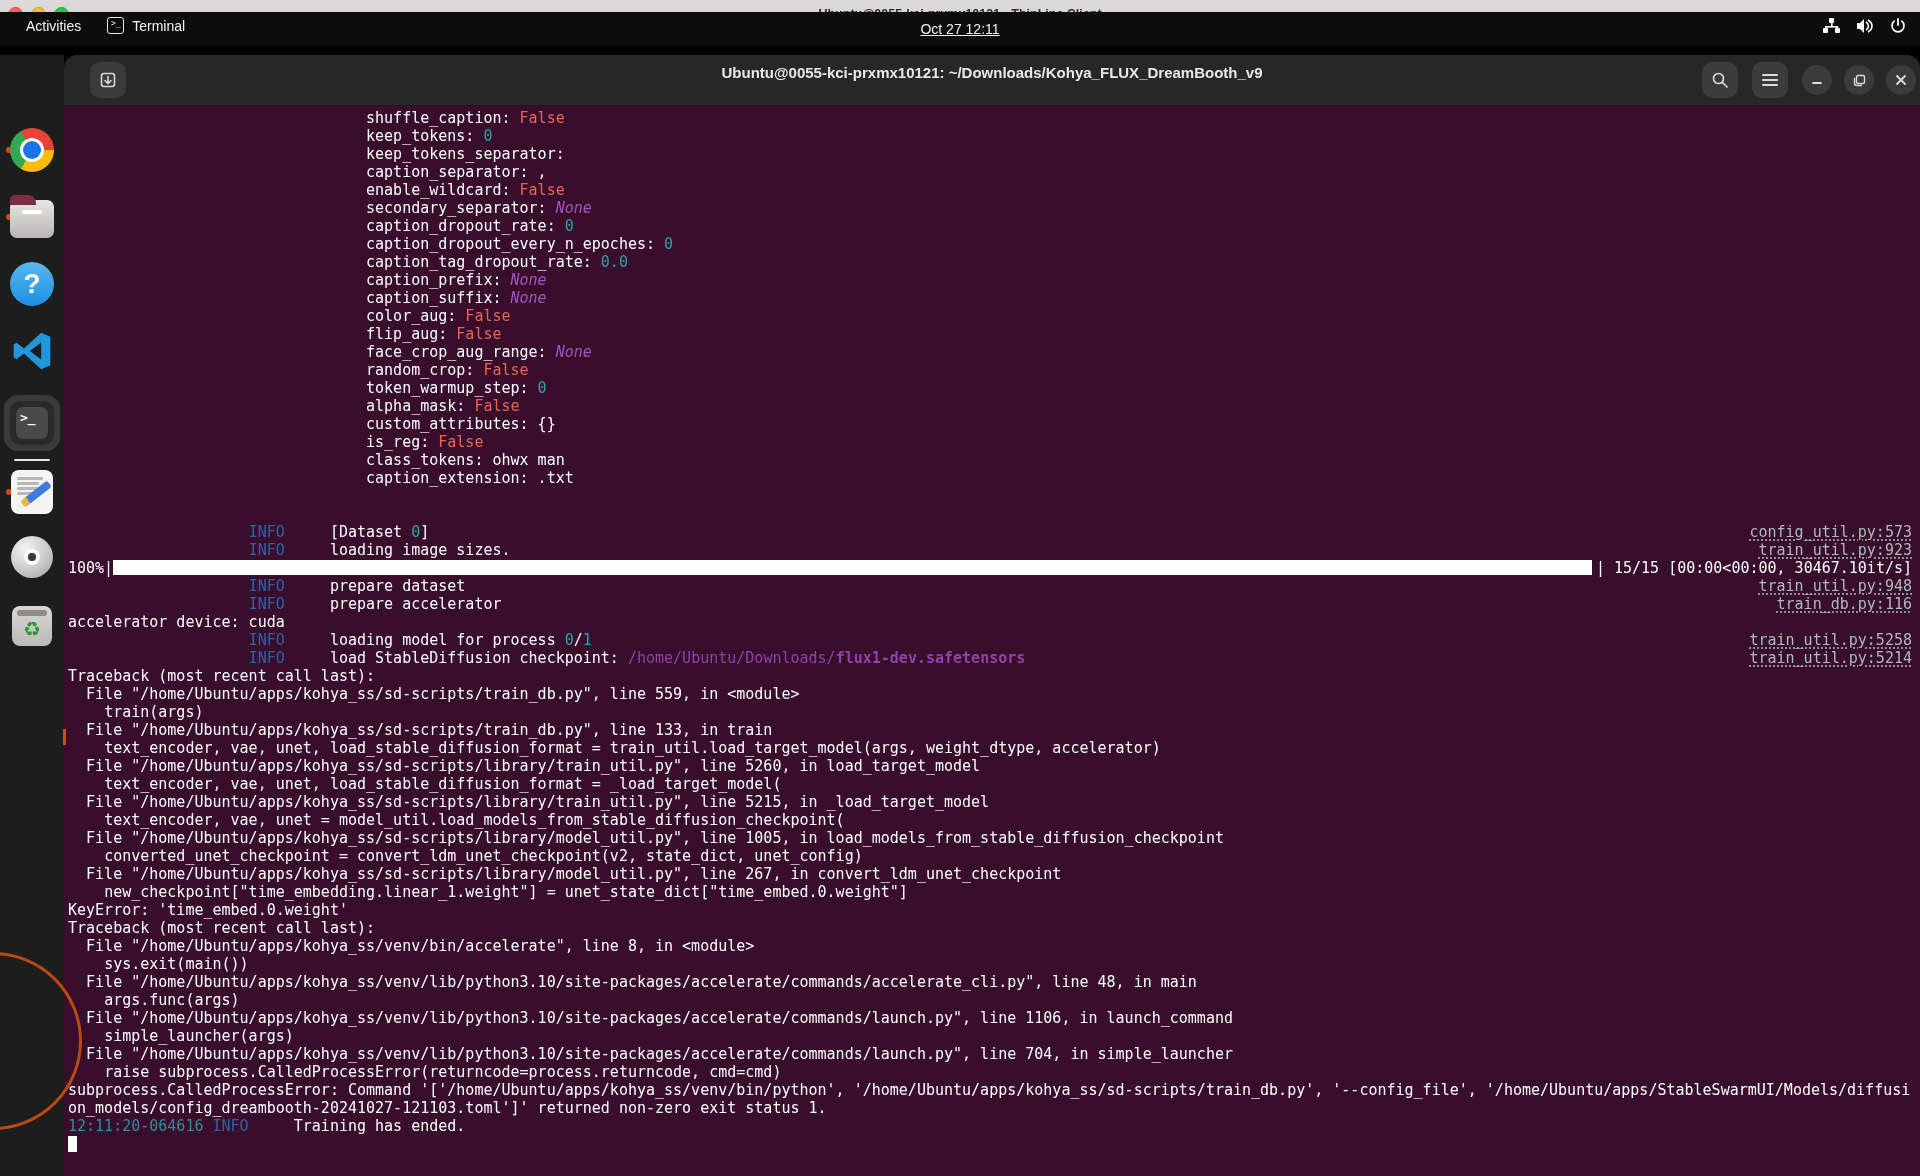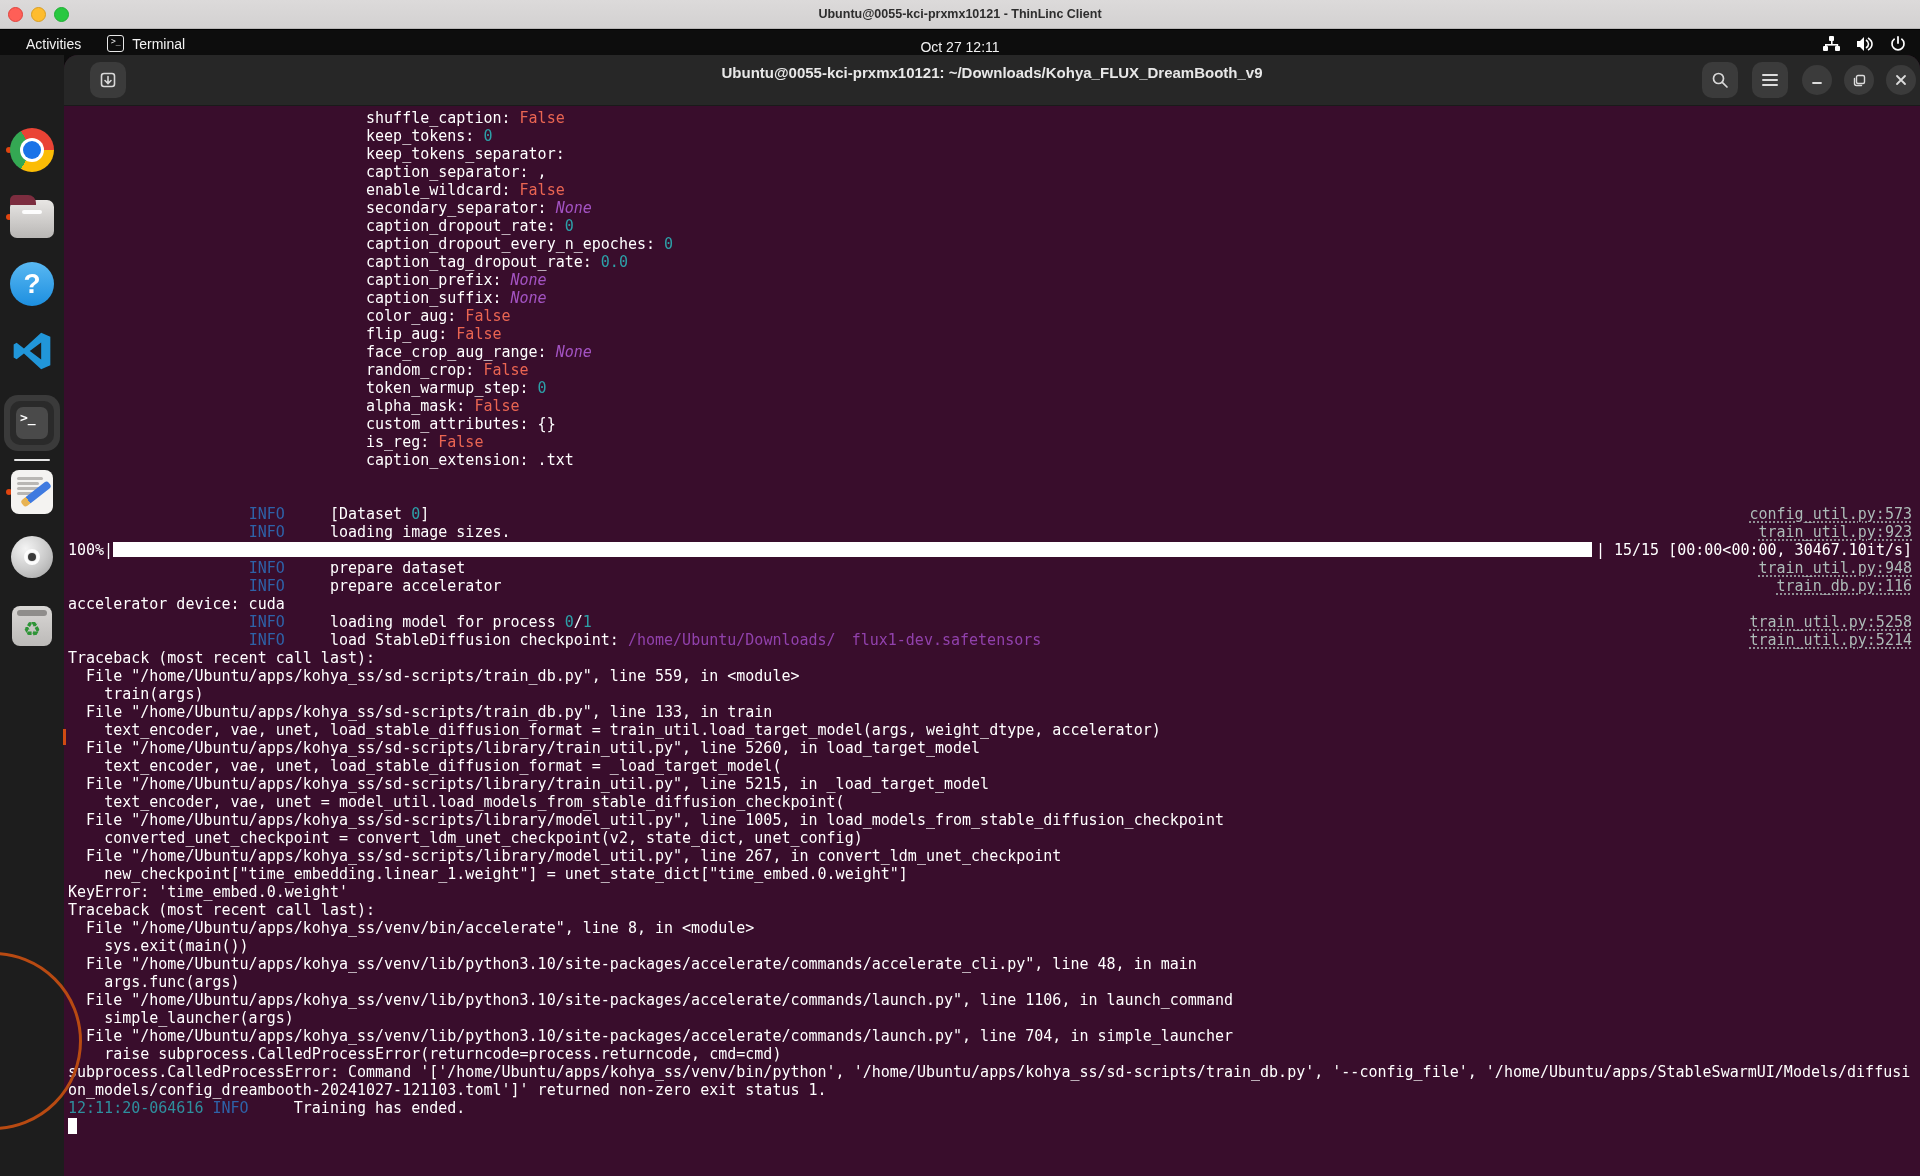--- a/index.html
+++ b/index.html
@@ -11,22 +11,22 @@
            background:linear-gradient(#dcdadA,#d3d1d1);border-bottom:1px solid #b7b5b5;
            display:flex;align-items:center;justify-content:center;}
   .traffic{position:absolute;left:8px;top:0;height:28px;display:flex;align-items:center;gap:8px;}
   .tl{width:13px;height:13px;border-radius:50%;}
   .tl.red{background:#ff5f57;border:1px solid #e0443e;}
   .tl.yellow{background:#febc2e;border:1px solid #d89e24;}
   .tl.green{background:#28c840;border:1px solid #1faf34;}
   .mac-title{font-size:12.5px;font-weight:700;color:#2d2d2d;}
 
   
-  .panel{position:absolute;left:0;top:30px;width:1920px;height:34px;background:#0d0d0d;
-         color:#f2f2f2;font-size:14px;display:flex;align-items:center;}
+  .panel{position:absolute;left:0;top:12px;width:1920px;height:34px;background:#0d0d0d;
+         color:#f2f2f2;font-size:14px;display:flex;align-items:center;text-decoration:underline;}
   .panel-left{position:absolute;left:0;top:0;height:27px;display:flex;align-items:center;gap:26px;padding-left:26px;}
   .panel-app{display:flex;align-items:center;gap:8px;}
   .term-glyph{width:15px;height:15px;border:1.5px solid #e8e8e8;border-radius:3px;
               font-family:"DejaVu Sans Mono",monospace;font-size:8px;line-height:12px;
               text-align:center;color:#e8e8e8;}
   .panel-clock{margin:0 auto;font-size:14px;}
   .panel-right{position:absolute;right:14px;top:0;height:27px;display:flex;align-items:center;gap:16px;}
   .panel-right svg{display:block;}
 
   
@@ -99,21 +99,21 @@
   
   .tout{position:absolute;left:0;top:51px;right:0;bottom:0;padding:3px 4px;
         font-family:"DejaVu Sans Mono",monospace;font-size:15px;line-height:18px;color:#ffffff;}
   .tline{position:relative;height:18px;white-space:pre;}
   .seg-w{color:#ffffff;}
   .seg-r{color:#ea6552;}
   .seg-n{color:#2da0a8;}
   .seg-p{color:#a353c2;font-style:italic;}
   .seg-b{color:#2e62a8;margin-top:40px;}
   .seg-pp{color:#9141ac;}
-  .seg-ppb{color:#9141ac;font-weight:400;margin-left:16px;}
+  .seg-ppb{color:#9141ac;font-weight:700;}
   .seg-ts{color:#2e8f9e;}
   .seg-ref{color:#adbcb8;text-decoration:underline dotted;text-underline-offset:3px;}
   .rref{position:absolute;right:4px;top:0;}
   .pbar{display:inline-block;background:#ffffff;height:15px;vertical-align:-2px;}
   .tcursor{display:inline-block;background:#ffffff;width:9px;height:16px;vertical-align:-3px;}
 </style>
 </head>
 <body>
 
 <div class="mac-bar">
@@ -274,20 +274,21 @@
       <div class="tline">                                 <span class="seg-w">caption_prefix: </span><span class="seg-p">None</span></div>
       <div class="tline">                                 <span class="seg-w">caption_suffix: </span><span class="seg-p">None</span></div>
       <div class="tline">                                 <span class="seg-w">color_aug: </span><span class="seg-r">False</span></div>
       <div class="tline">                                 <span class="seg-w">flip_aug: </span><span class="seg-r">False</span></div>
       <div class="tline">                                 <span class="seg-w">face_crop_aug_range: </span><span class="seg-p">None</span></div>
       <div class="tline">                                 <span class="seg-w">random_crop: </span><span class="seg-r">False</span></div>
       <div class="tline">                                 <span class="seg-w">token_warmup_step: </span><span class="seg-n">0</span></div>
       <div class="tline">                                 <span class="seg-w">alpha_mask: </span><span class="seg-r">False</span></div>
       <div class="tline">                                 <span class="seg-w">custom_attributes: {}</span></div>
       <div class="tline">                                 <span class="seg-w">is_reg: </span><span class="seg-r">False</span></div>
+      <div class="tline">                                 <span class="seg-w">class_tokens: ohwx man</span></div>
       <div class="tline">                                 <span class="seg-w">caption_extension: .txt</span></div>
       <div class="tline"></div>
       <div class="tline"></div>
       <div class="tline">                    <span class="seg-b">INFO</span>     <span class="seg-w">[Dataset </span><span class="seg-n">0</span><span class="seg-w">]</span><span class="rref seg-ref">config_util.py:573</span></div>
       <div class="tline">                    <span class="seg-b">INFO</span>     <span class="seg-w">loading image sizes.</span><span class="rref seg-ref">train_util.py:923</span></div>
       <div class="tline"><span class="seg-w">100%|</span><span class="pbar" style="width: 1479px;"></span><span class="rref seg-w">| 15/15 [00:00&lt;00:00, 30467.10it/s]</span></div>
       <div class="tline">                    <span class="seg-b">INFO</span>     <span class="seg-w">prepare dataset</span><span class="rref seg-ref">train_util.py:948</span></div>
       <div class="tline">                    <span class="seg-b">INFO</span>     <span class="seg-w">prepare accelerator</span><span class="rref seg-ref">train_db.py:116</span></div>
       <div class="tline"><span class="seg-w">accelerator device: cuda</span></div>
       <div class="tline">                    <span class="seg-b">INFO</span>     <span class="seg-w">loading model for process </span><span class="seg-n">0</span><span class="seg-w">/</span><span class="seg-n">1</span><span class="rref seg-ref">train_util.py:5258</span></div>

